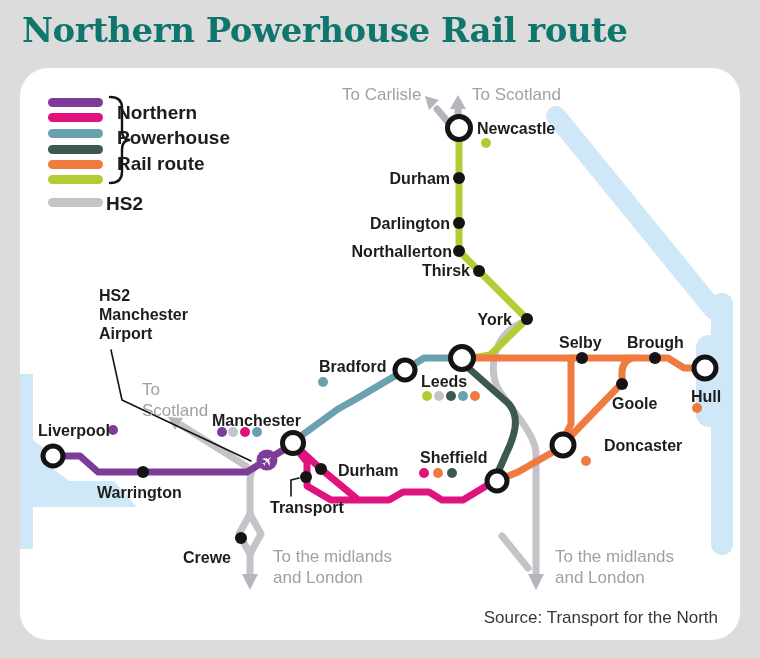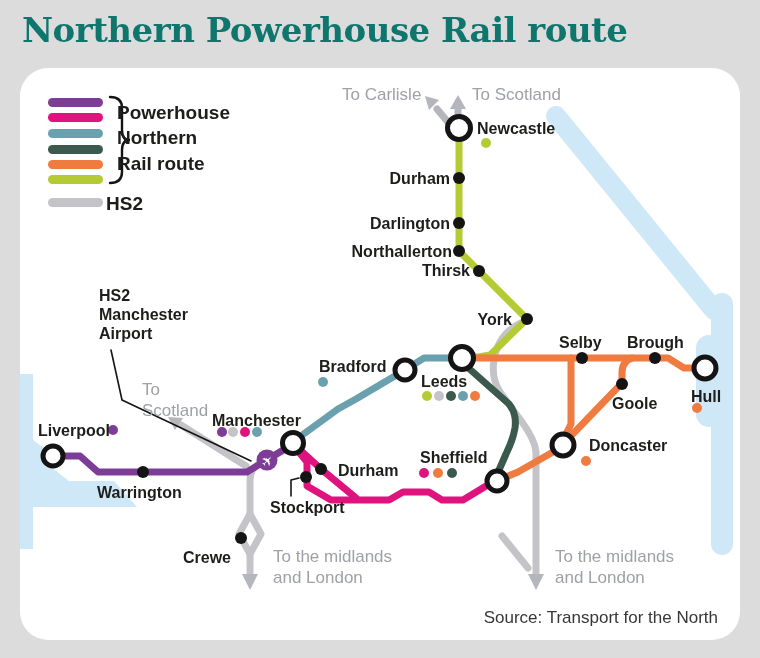--- a/index.html
+++ b/index.html
@@ -134,22 +134,22 @@
   </svg>
 
   <div class="legend-swatch bg-purple" style="top:98px"></div>
   <div class="legend-swatch bg-magenta" style="top:113px"></div>
   <div class="legend-swatch bg-teal" style="top:129px"></div>
   <div class="legend-swatch bg-darkgreen" style="top:145px"></div>
   <div class="legend-swatch bg-orange" style="top:160px"></div>
   <div class="legend-swatch bg-lime" style="top:175px"></div>
   <div class="legend-swatch bg-hs2" style="top:198px"></div>
   <div class="legend-text">
+    <div>Northern</div>
     <div>Powerhouse</div>
-    <div>Northern</div>
     <div>Rail route</div>
   </div>
   <div class="legend-hs2">HS2</div>
 
   <div class="lbl muted" style="left:342px;top:84px">To Carlisle</div>
   <div class="lbl muted" style="left:472px;top:84px">To Scotland</div>
   <div class="lbl muted" style="left:142px;top:379px">
     <div>To</div>
     <div>Scotland</div>
   </div>
@@ -171,26 +171,26 @@
   <div class="lbl" style="left:477px;top:119px">Newcastle</div>
   <div class="lbl" style="right:310px;top:169px">Durham</div>
   <div class="lbl" style="right:310px;top:214px">Darlington</div>
   <div class="lbl" style="right:308px;top:242px">Northallerton</div>
   <div class="lbl" style="right:290px;top:261px">Thirsk</div>
   <div class="lbl" style="right:248px;top:310px">York</div>
   <div class="lbl" style="left:559px;top:333px">Selby</div>
   <div class="lbl" style="left:627px;top:333px">Brough</div>
   <div class="lbl" style="left:691px;top:387px">Hull</div>
   <div class="lbl" style="left:612px;top:394px">Goole</div>
-  <div class="lbl" style="left:589px;top:436px">Doncaster</div>
+  <div class="lbl" style="left:604px;top:436px">Doncaster</div>
   <div class="lbl" style="left:421px;top:372px">Leeds</div>
   <div class="lbl" style="left:319px;top:357px">Bradford</div>
   <div class="lbl" style="left:420px;top:448px">Sheffield</div>
   <div class="lbl" style="left:338px;top:461px">Durham</div>
-  <div class="lbl" style="left:270px;top:498px">Stockport</div>
+  <div class="lbl" style="left:270px;top:498px">Transport</div>
   <div class="lbl" style="left:212px;top:411px">Manchester</div>
   <div class="lbl" style="left:38px;top:421px">Liverpool</div>
   <div class="lbl" style="left:97px;top:483px">Warrington</div>
   <div class="lbl" style="right:529px;top:548px">Crewe</div>
 
   <div class="source" style="right:42px;top:608px">Source: Transport for the North</div>
 
 </div>
 
 </body></html>

